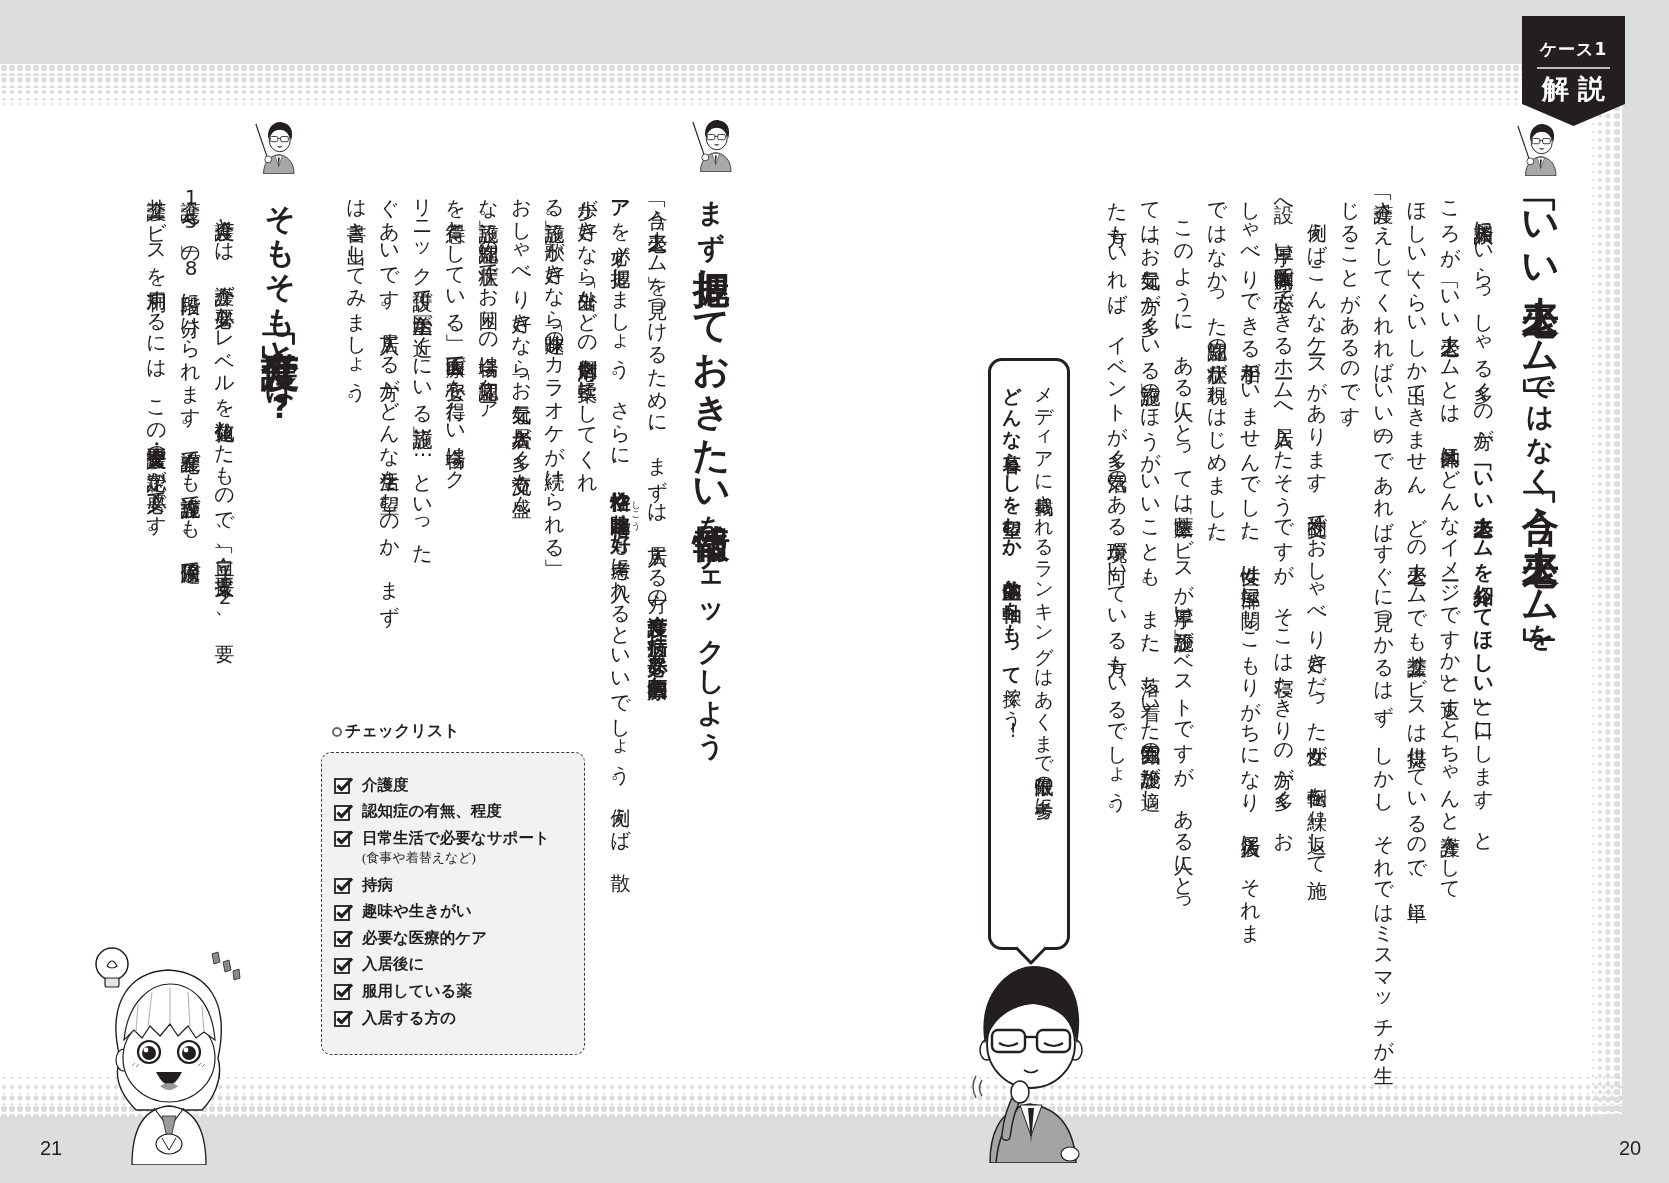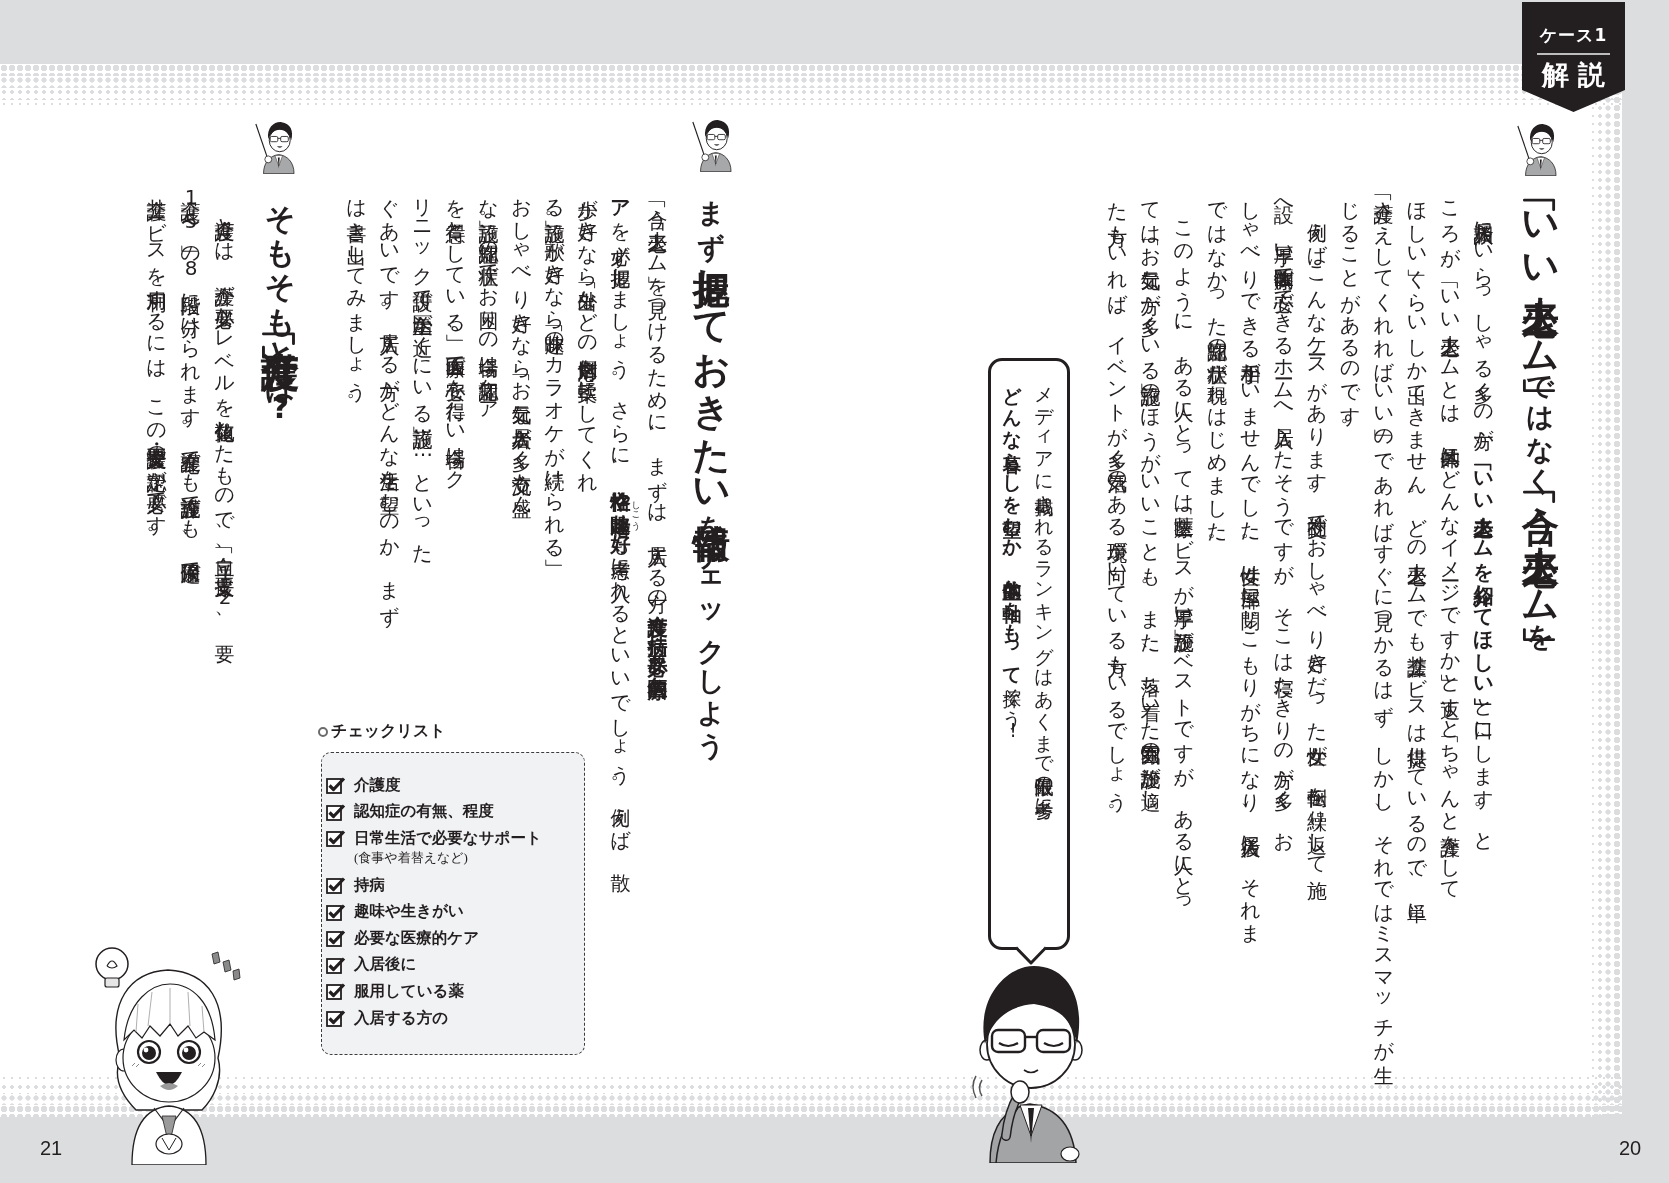--- a/index.html
+++ b/index.html
@@ -10,21 +10,21 @@
   }
   
   .band { position:absolute; background:#dcdddf; }
   .ht { position:absolute; background-repeat:repeat; }
   .ht.d1 { background-image:radial-gradient(circle, #dcdddf 3.0px, transparent 3.4px); background-size:8px 8px; }
   .ht.d2 { background-image:radial-gradient(circle, #dcdddf 2.4px, transparent 2.8px); background-size:8px 8px; }
   .ht.d3 { background-image:radial-gradient(circle, #dcdddf 1.7px, transparent 2.1px); background-size:8px 8px; }
   .ht.d4 { background-image:radial-gradient(circle, #dcdddf 1.0px, transparent 1.4px); background-size:8px 8px; }
 
   
-  .badge { position:absolute; left:1522px; top:2px; width:114px; height:110px; }
+  .badge { position:absolute; left:1522px; top:16px; width:114px; height:110px; }
   .badge svg { position:absolute; left:0; top:0; }
   .badge-case { position:absolute; left:0; top:22px; width:103px; text-align:center;
     color:#fff; font-weight:700; font-size:17px; letter-spacing:1px; }
   .badge-rule { position:absolute; left:15px; top:51px; width:73px; height:2px; background:#bdbdbd; }
   .badge-title { position:absolute; left:0; top:55px; width:103px; text-align:center;
     color:#fff; font-weight:700; font-size:27px; letter-spacing:9px; text-indent:9px; }
 
   
   .vt { position:absolute; writing-mode:vertical-rl; text-orientation:upright; white-space:nowrap; }
   .body-text { font-size:20px; font-weight:400; }
@@ -40,24 +40,24 @@
   .h-big2 { font-size:38px; }
   .h-small2 { font-size:30px; }
 
   
   .bubble { position:absolute; left:988px; top:358px; width:82px; height:592px; box-sizing:border-box;
     border:3px solid #231f20; border-radius:14px; background:#fff; }
   .bubble-tail { position:absolute; left:1015px; top:946px; }
   .bubble-text { font-size:19px; line-height:32px; }
 
   
-  .cl-label { position:absolute; left:318px; top:721px; font-size:16px; font-weight:700; display:flex; align-items:center; }
+  .cl-label { position:absolute; left:332px; top:721px; font-size:16px; font-weight:700; display:flex; align-items:center; }
   .cl-bullet { display:inline-block; width:6px; height:6px; border:2px solid #6b6b6b; border-radius:50%; margin-right:3px; }
   .cl-box { position:absolute; left:321px; top:752px; width:264px; height:303px; box-sizing:border-box;
-    border:1.5px dashed #3c3c3c; border-radius:10px; background:#f1f2f4; padding:19px 0 0 4px; }
+    border:1.5px dashed #3c3c3c; border-radius:10px; background:#f1f2f4; padding:19px 0 0 12px; }
   .cl-row { display:flex; align-items:center; height:26.6px; }
   .cl-row svg { flex:none; margin-right:8px; }
   .cl-text { font-size:15.5px; font-weight:700; white-space:nowrap; }
   .cl-note { font-size:13px; font-weight:400; height:24px; line-height:20px; padding-left:28px; white-space:nowrap; margin-top:-4px;font-family:Liberation Serif, serif; }
 
   
   .pnum { position:absolute; top:1137px; font-family:"Liberation Sans", sans-serif; font-size:20px; color:#231f20; }
 
   .illus { position:absolute; }
 </style>

